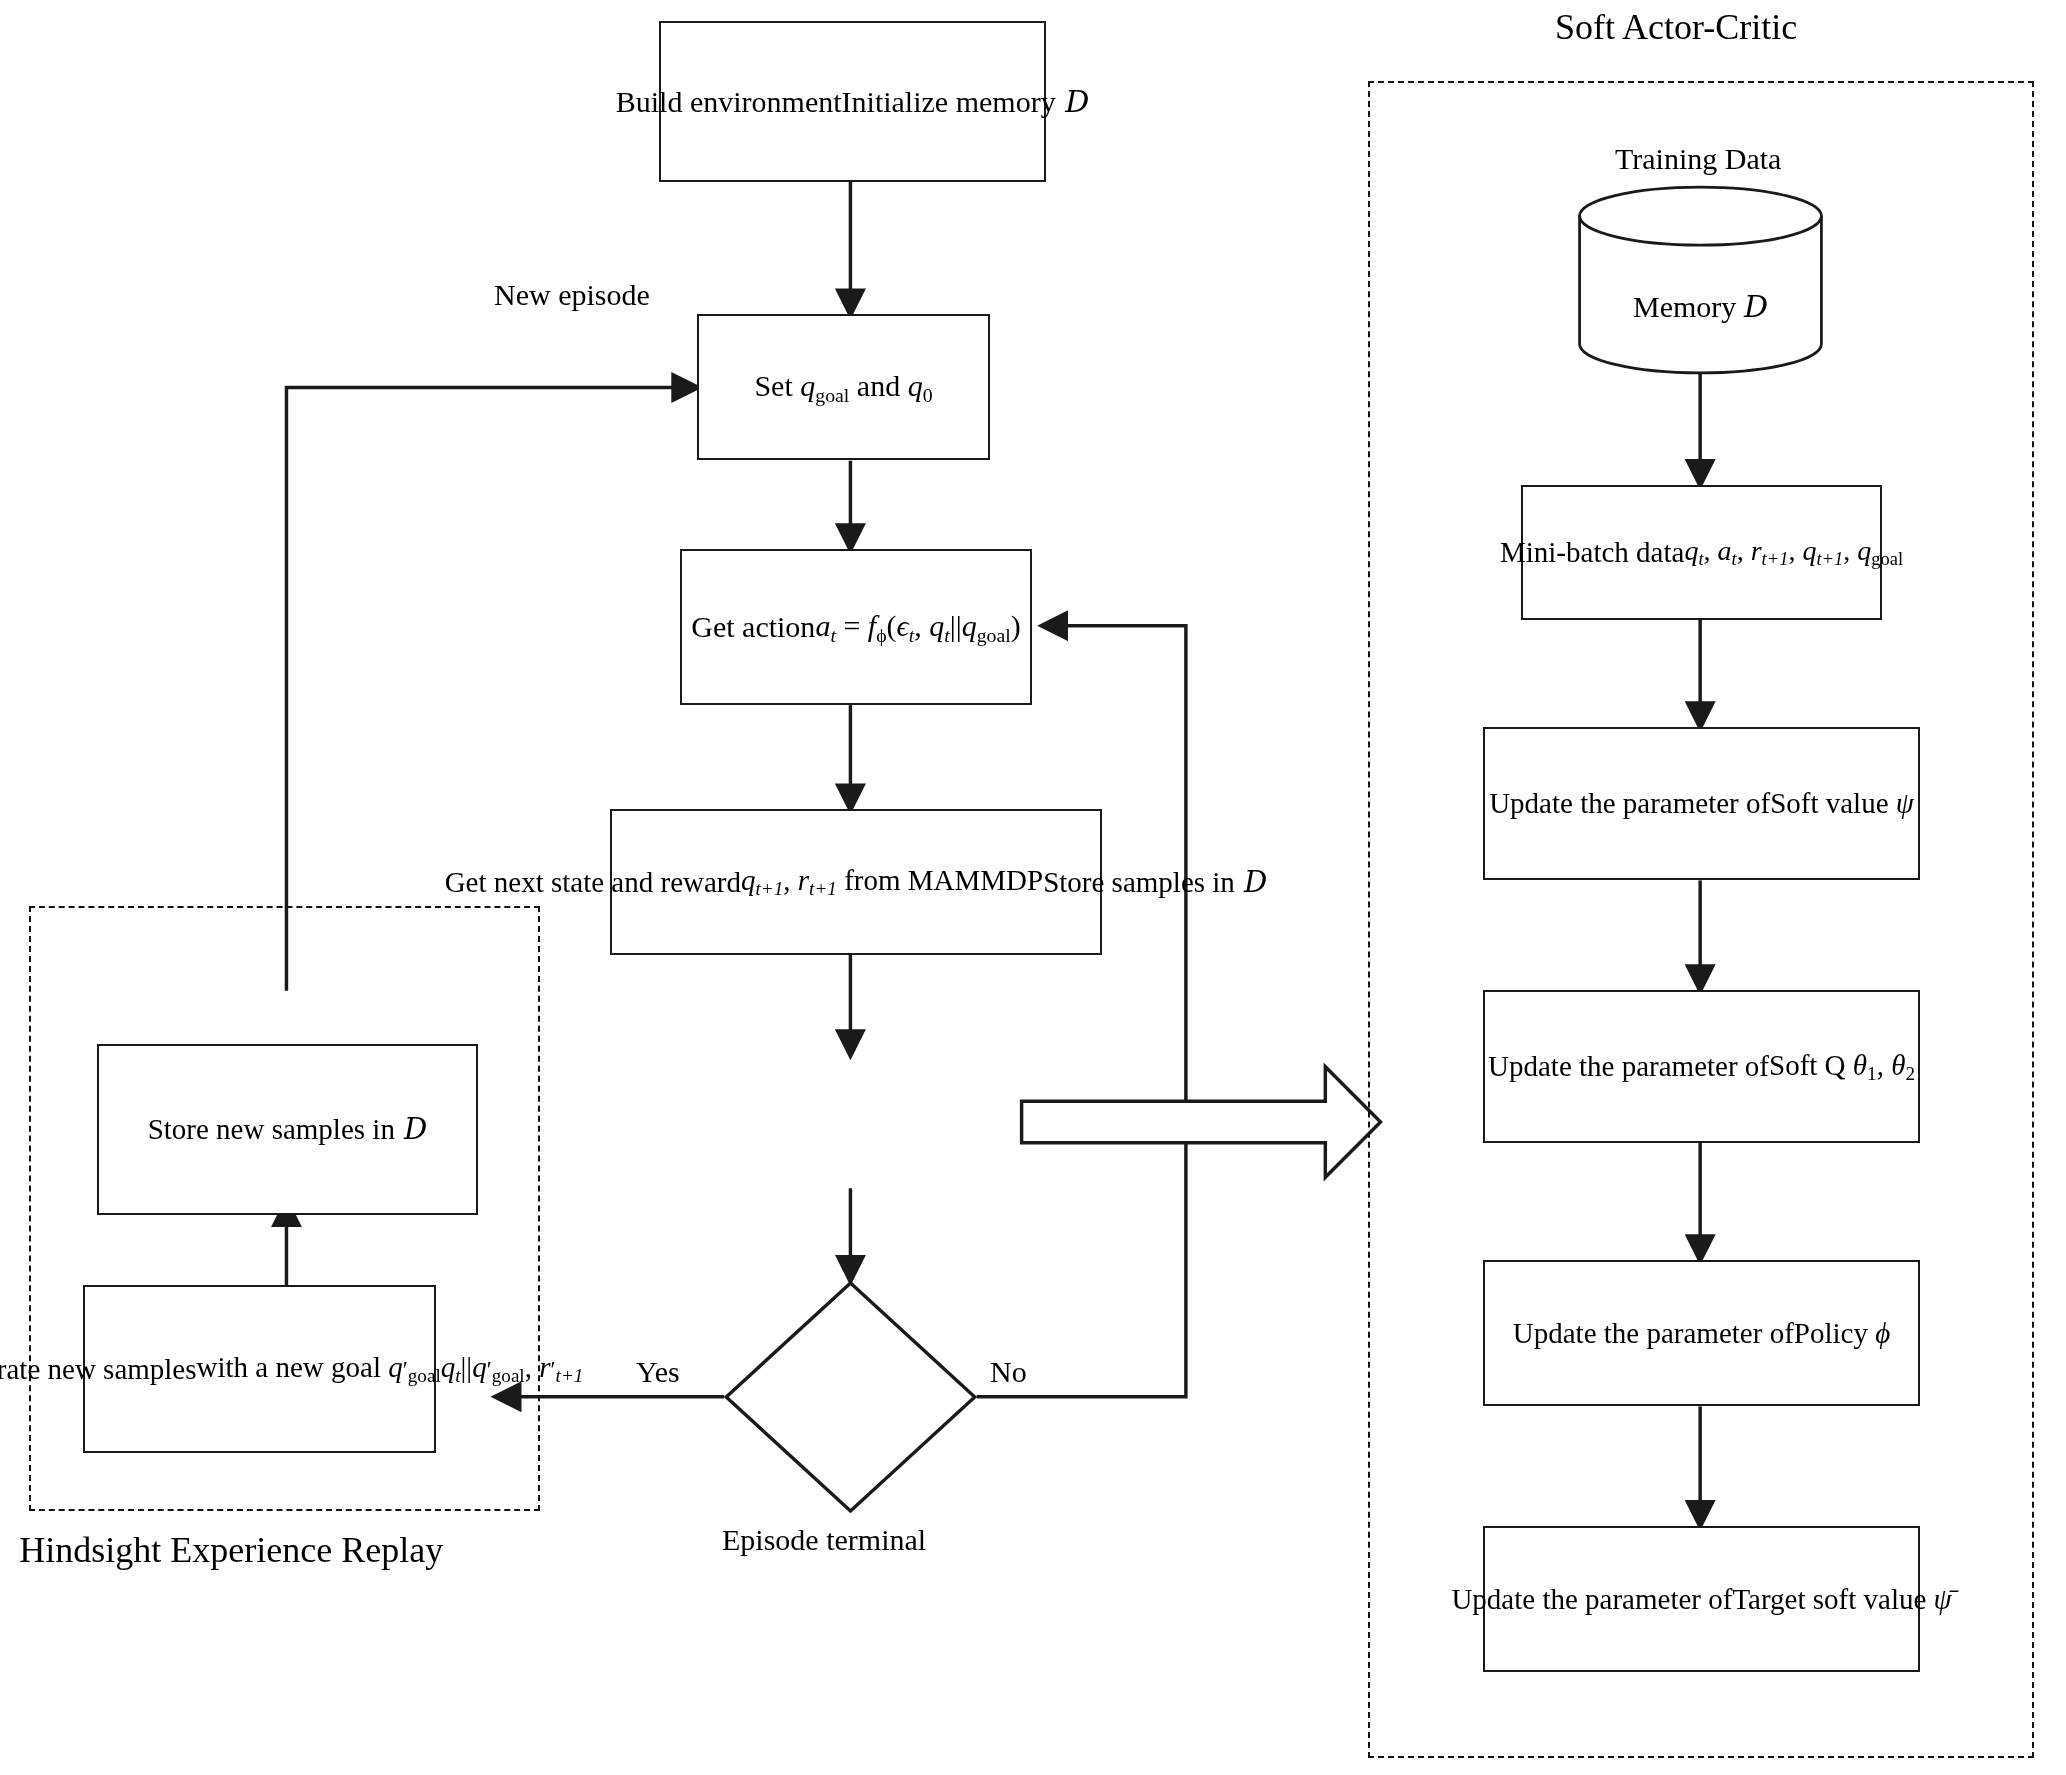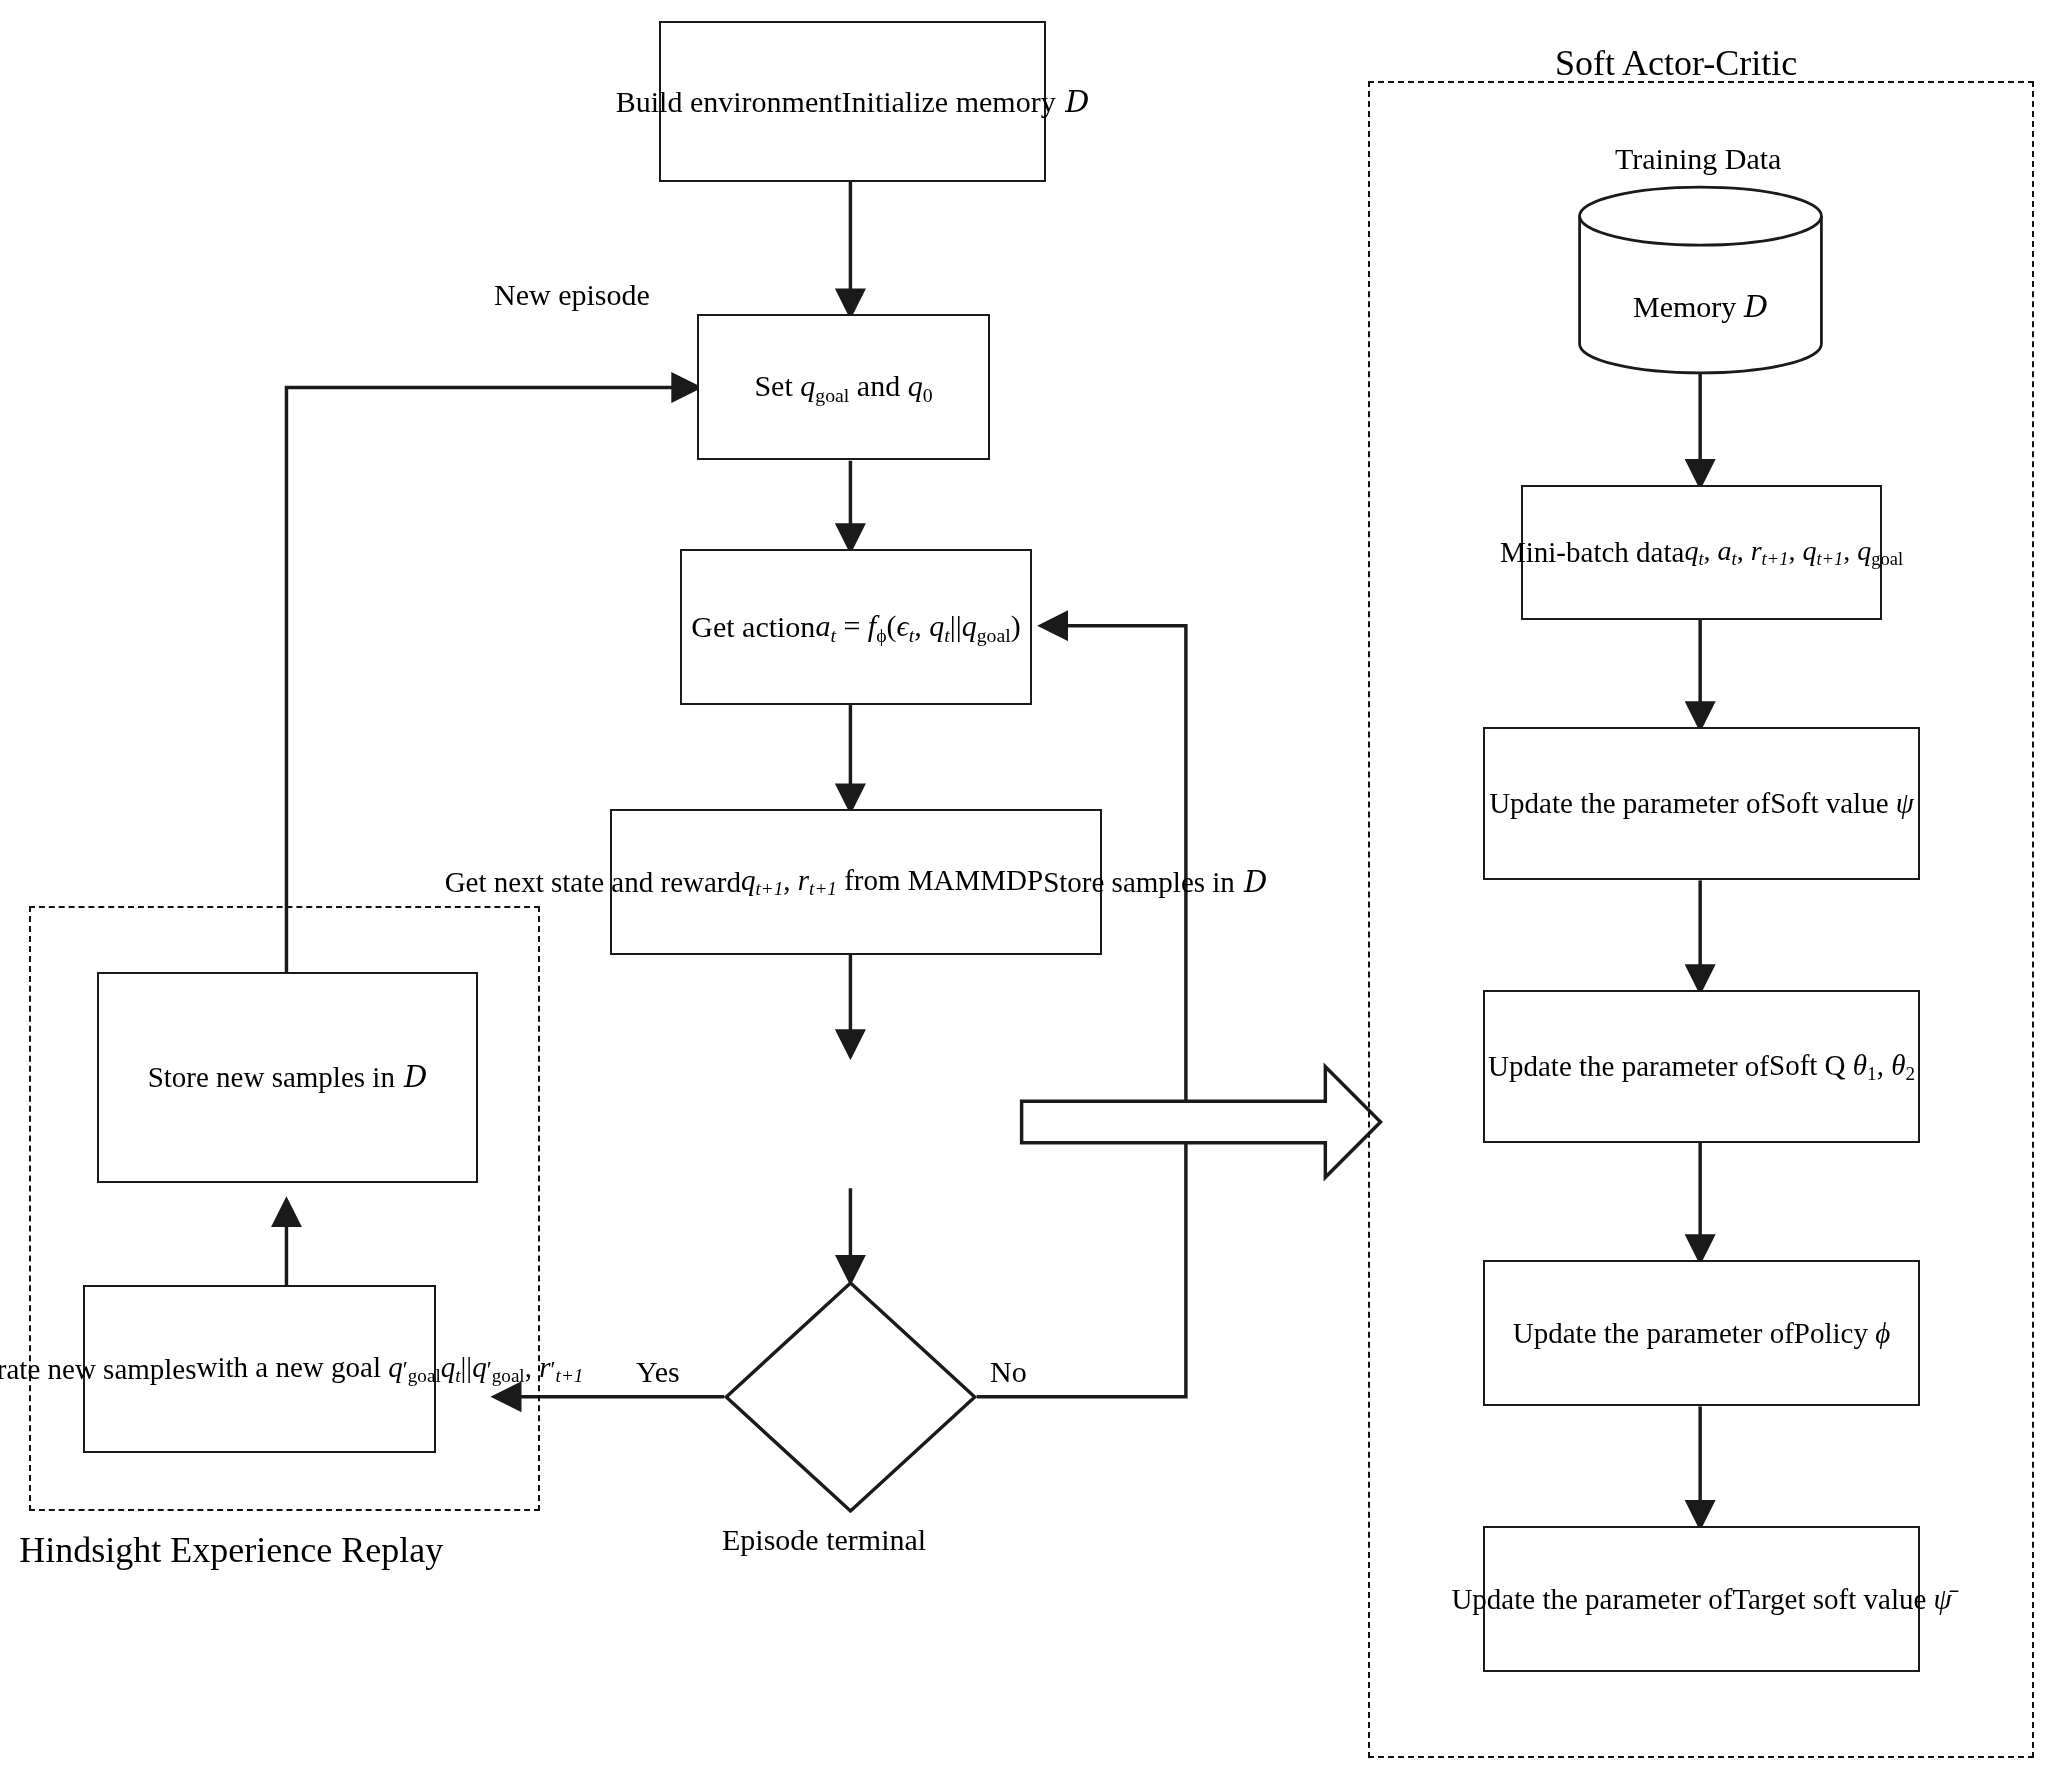--- a/index.html
+++ b/index.html
@@ -137,21 +137,21 @@
       <line x1="2463" y1="2037" x2="2463" y2="2210" marker-end="url(#arrow)"></line>
     </g>
 
     <path d="M 1480 1595 L 1920 1595 L 1920 1545 L 2000 1625 L 1920 1705 L 1920 1655 L 1480 1655 Z" fill="#ffffff" stroke="#1a1a1a" stroke-width="5" stroke-linejoin="miter"></path>
   </svg>
 
   <div class="dashbox" style="left:29px; top:906px; width:511px; height:605px;"></div>
 
   <div class="dashbox" style="left:1368px; top:81px; width:666px; height:1677px;"></div>
 
-  <div class="sect-title f46" style="left:1555px; top:5.5px; font-size:36px;margin-top:36px;">Soft Actor-Critic</div>
+  <div class="sect-title f46" style="left:1555px; top:5.5px; font-size:36px;">Soft Actor-Critic</div>
 
   <div class="sect-title" style="left:19.3px; top:1529px; font-size:36px;">Hindsight Experience Replay</div>
 
   <div class="node" style="left:659px; top:21px; width:387px; height:161px;">
     <span class="ln f44">Build  environment</span>
     <span class="ln f44">
       <span>Initialize memory</span><span class="cal">&nbsp;<span>D</span></span>
     </span>
   </div>
 
@@ -186,21 +186,21 @@
   </div>
 
   <div class="freetext f44" style="left:494px; top:278px;">New episode</div>
 
   <div class="freetext f44" style="left:636px; top:1355px;">Yes</div>
 
   <div class="freetext f44" style="left:990px; top:1355px;">No</div>
 
   <div class="freetext f44" style="left:722px; top:1523px;">Episode terminal</div>
 
-  <div class="node" style="left:97px; top:972px; width:381px; height:211px;">
+  <div class="node" style="left:97px; top:1044px; width:381px; height:171px;">
     <span class="ln f42">
       <span>Store new samples in</span><span class="cal">&nbsp;<span>D</span></span>
     </span>
   </div>
 
   <div class="node" style="left:83px; top:1285px; width:353px; height:168px;">
     <span class="ln f42">Generate new samples</span>
     <span class="ln f42">
       <span>with a new goal </span><span class="mathit">q</span><span style="font-size:0.8em">′</span><span class="sub">goal</span>
     </span>

